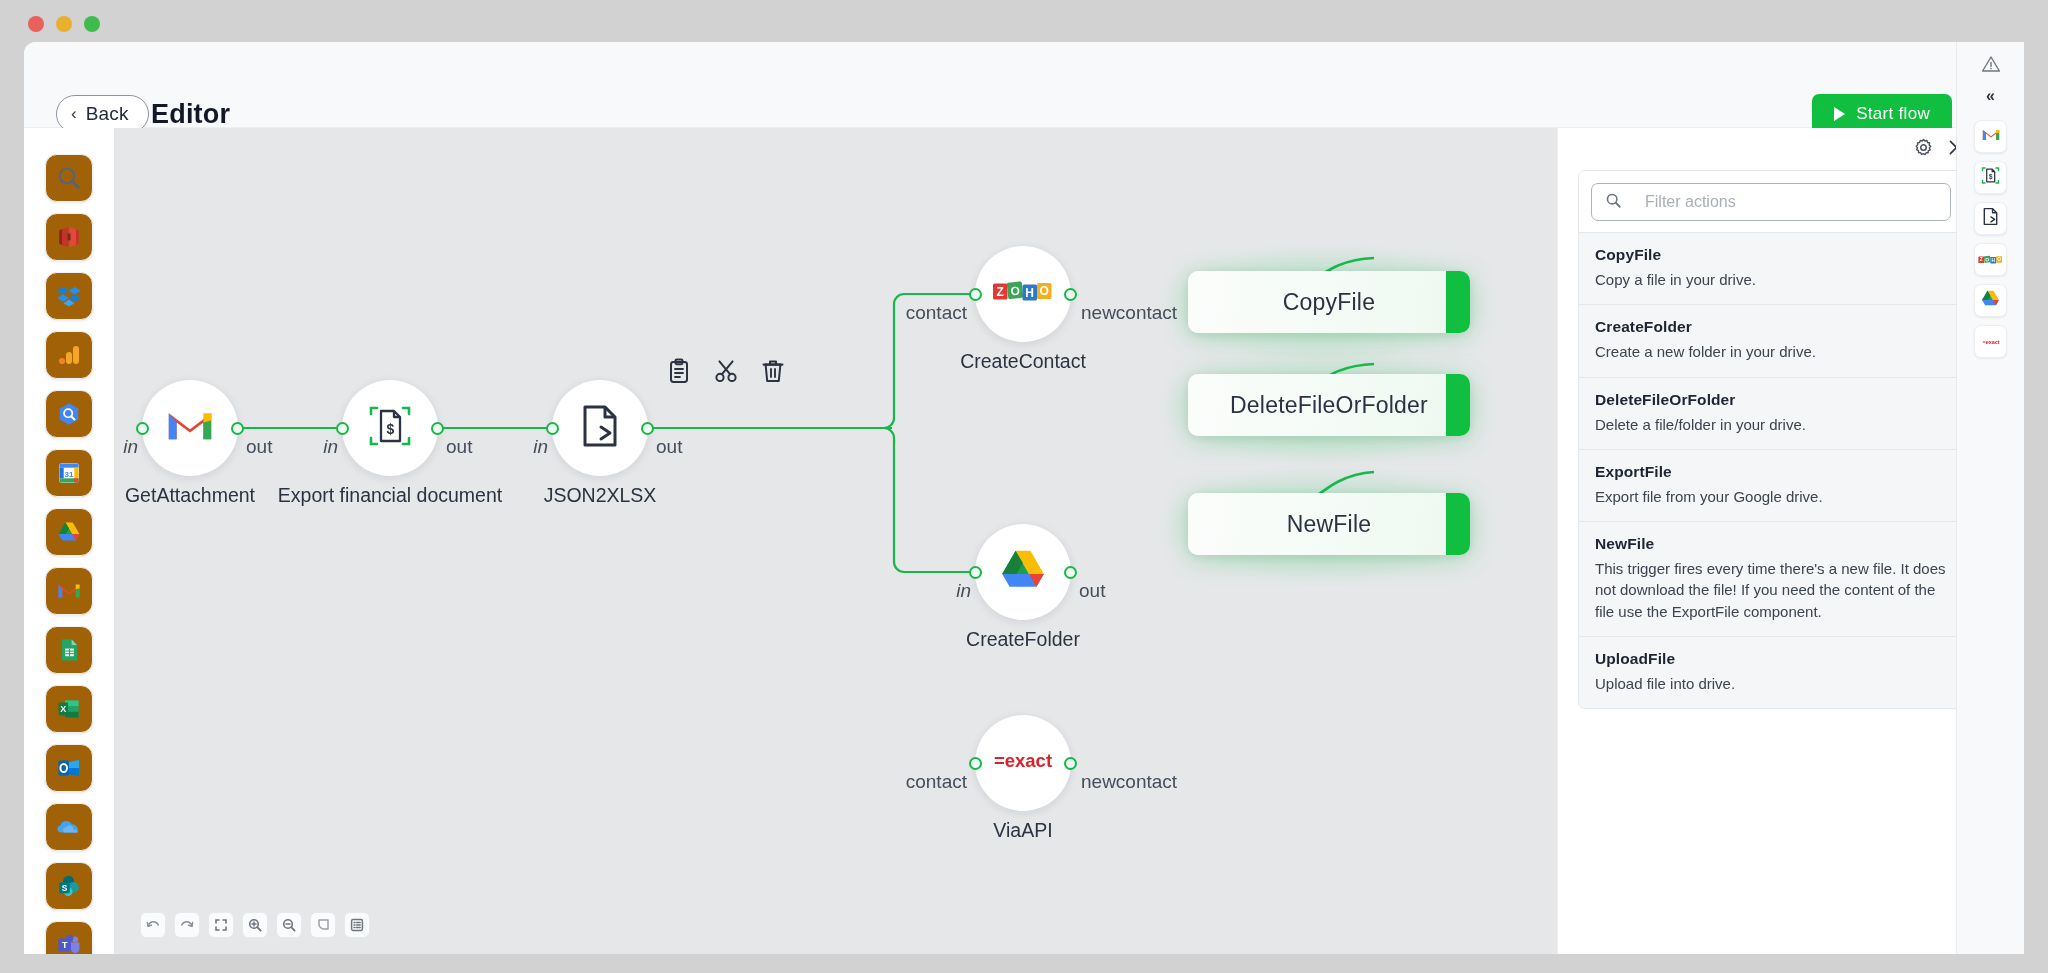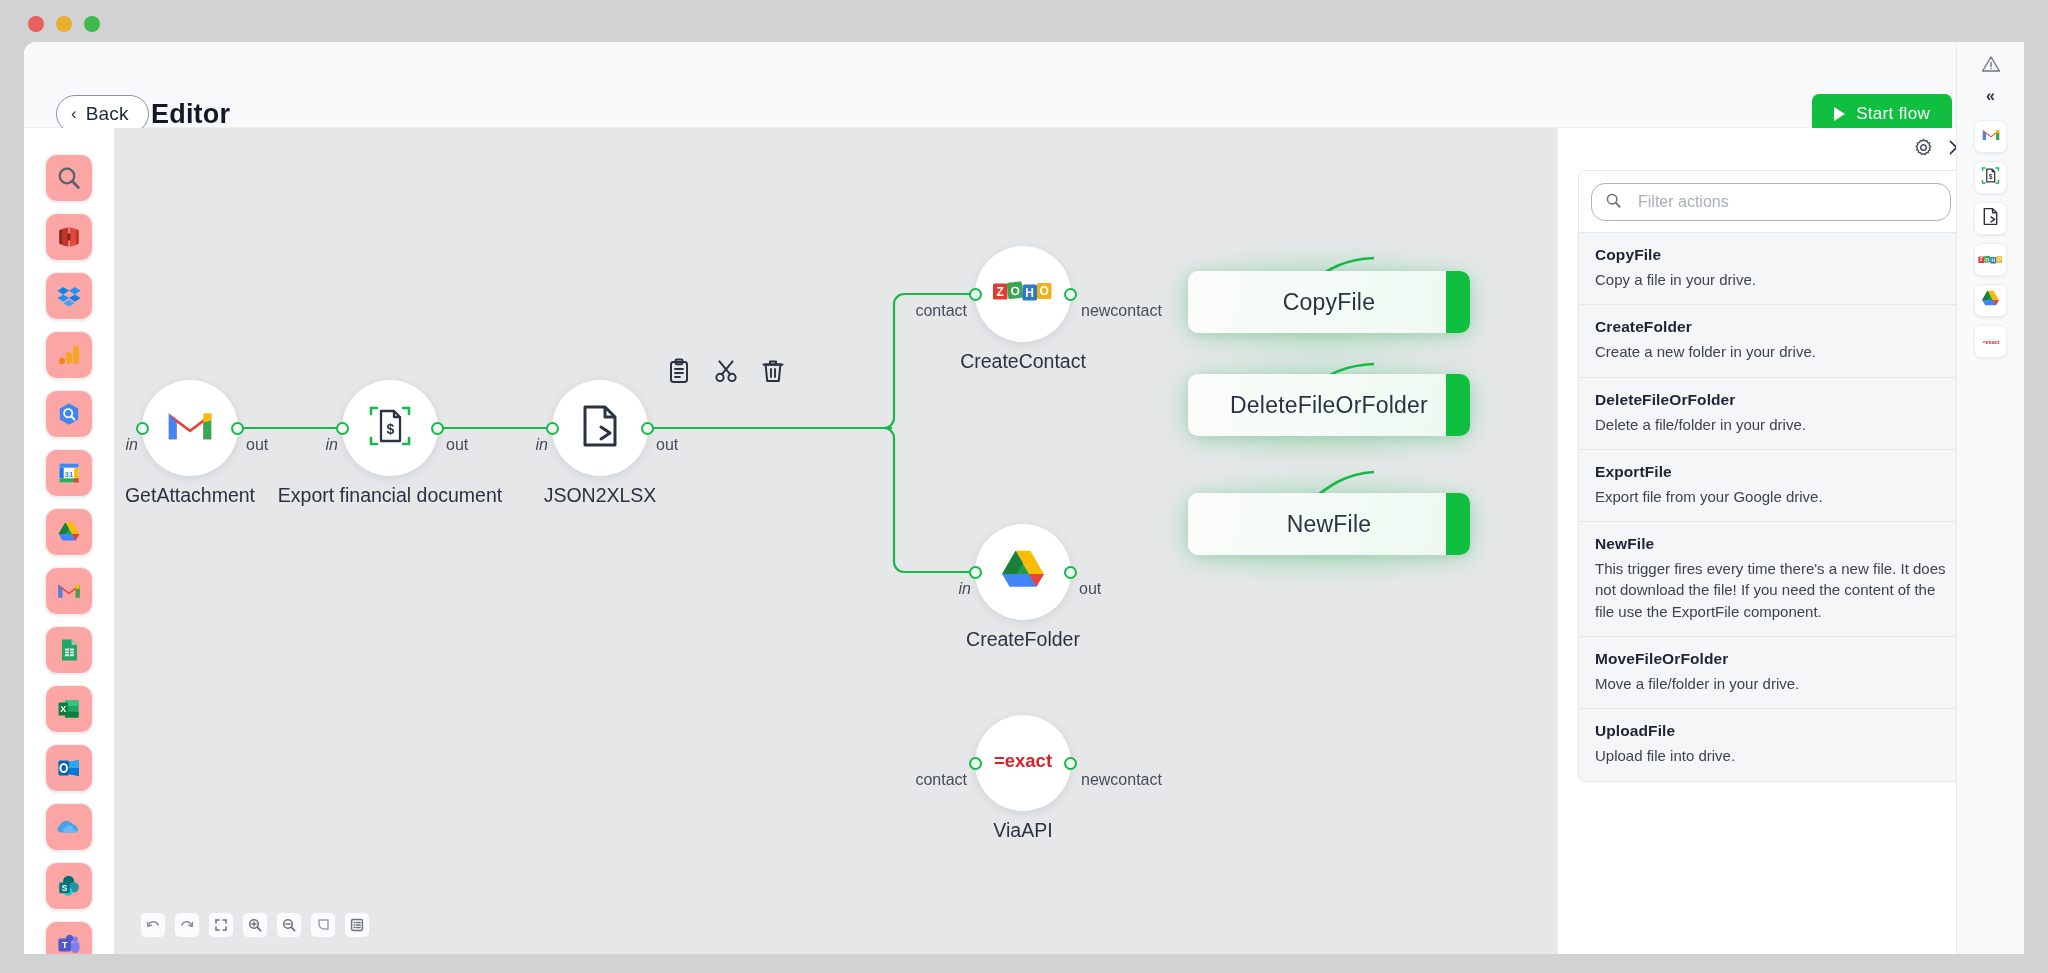--- a/index.html
+++ b/index.html
@@ -66,21 +66,21 @@
 
   
   #left-rail {
     position: absolute; left: 0; top: 86px; width: 90px; height: 826px;
     background: #ffffff;
     padding-top: 26px;
     display: flex; flex-direction: column; align-items: center; gap: 11px;
   }
   .rail-tile {
     width: 48px; height: 48px; border-radius: 12px;
-    background: #fca5a5;
+    background: #a16207;
     border: 1px solid #f0f1f3;
     box-shadow: 0 1px 3px rgba(20,30,50,.10);
     display: flex; align-items: center; justify-content: center;
     cursor: pointer; flex: 0 0 auto;
   }
   .rail-tile svg { display: block; }
 
   
   #canvas {
     position: absolute; left: 90px; top: 86px;
@@ -105,21 +105,21 @@
     white-space: nowrap;
   }
   .port {
     position: absolute; width: 13px; height: 13px; border-radius: 50%;
     background: #eefaf1; border: 2px solid #17b84a;
     cursor: pointer;
   }
   .port.in  { left: -54px; top: -6.5px; }
   .port.out { left:  41px; top: -6.5px; }
   .port-label {
-    position: absolute; font-size: 16px; color: #454d5b; white-space: nowrap;
+    position: absolute; font-size: 19px; color: #454d5b; white-space: nowrap;
   }
   .pl-in  { left: -52px; top: 8px; transform: translateX(-100%); font-style: italic; }
   .pl-out { left:  56px; top: 8px; text-align: right; }
   .pl-in-wide  { left: -56px; top: 8px; transform: translateX(-100%); }
   .pl-out-wide { left:  58px; top: 8px; }
 
   #node-toolbar {
     position: absolute; display: flex; gap: 22px; align-items: center;
   }
   .toolbar-btn { cursor: pointer; display: block; }
@@ -170,23 +170,23 @@
 
   #panel-body {
     position: absolute; left: 20px; top: 42px;
     width: 386px; max-height: 760px;
     border: 1px solid #e4e7ea; border-radius: 7px;
     background: #f4f6f7;
     overflow: hidden;
   }
   #filter-wrap { padding: 12px 12px 11px 12px; background: #ffffff; }
   #filter-box {
-    display: flex; align-items: center; gap: 16px;
+    display: flex; align-items: center; gap: 23px;
     height: 38px; padding: 0 13px;
-    border: 1.4px solid #aeb4bd; border-radius: 14px; background: #ffffff;
+    border: 1.4px solid #aeb4bd; border-radius: 7px; background: #ffffff;
   }
   #filter-input {
     flex: 1; border: none; outline: none; background: transparent;
     font-family: "Liberation Sans", sans-serif; font-size: 16px; color: #2b3342;
   }
   #filter-input::placeholder { color: #a9afb8; }
 
   .action-item {
     padding: 13px 16px 14px 16px;
     border-top: 1px solid #e4e7ea;
@@ -701,24 +701,20 @@
         </div>
         <div class="action-item">
           <div class="action-name">ExportFile</div>
           <div class="action-desc">Export file from your Google drive.</div>
         </div>
         <div class="action-item">
           <div class="action-name">NewFile</div>
           <div class="action-desc">This trigger fires every time there's a new file. It does not download the file! If you need the content of the file use the ExportFile component.</div>
         </div>
         <div class="action-item">
-          <div class="action-name">MoveFileOrFolder</div>
-          <div class="action-desc">Move a file/folder in your drive.</div>
-        </div>
-        <div class="action-item">
           <div class="action-name">UploadFile</div>
           <div class="action-desc">Upload file into drive.</div>
         </div>
 
       </div>
     </div>
 
   </div>
 
   <div id="mini-rail">

